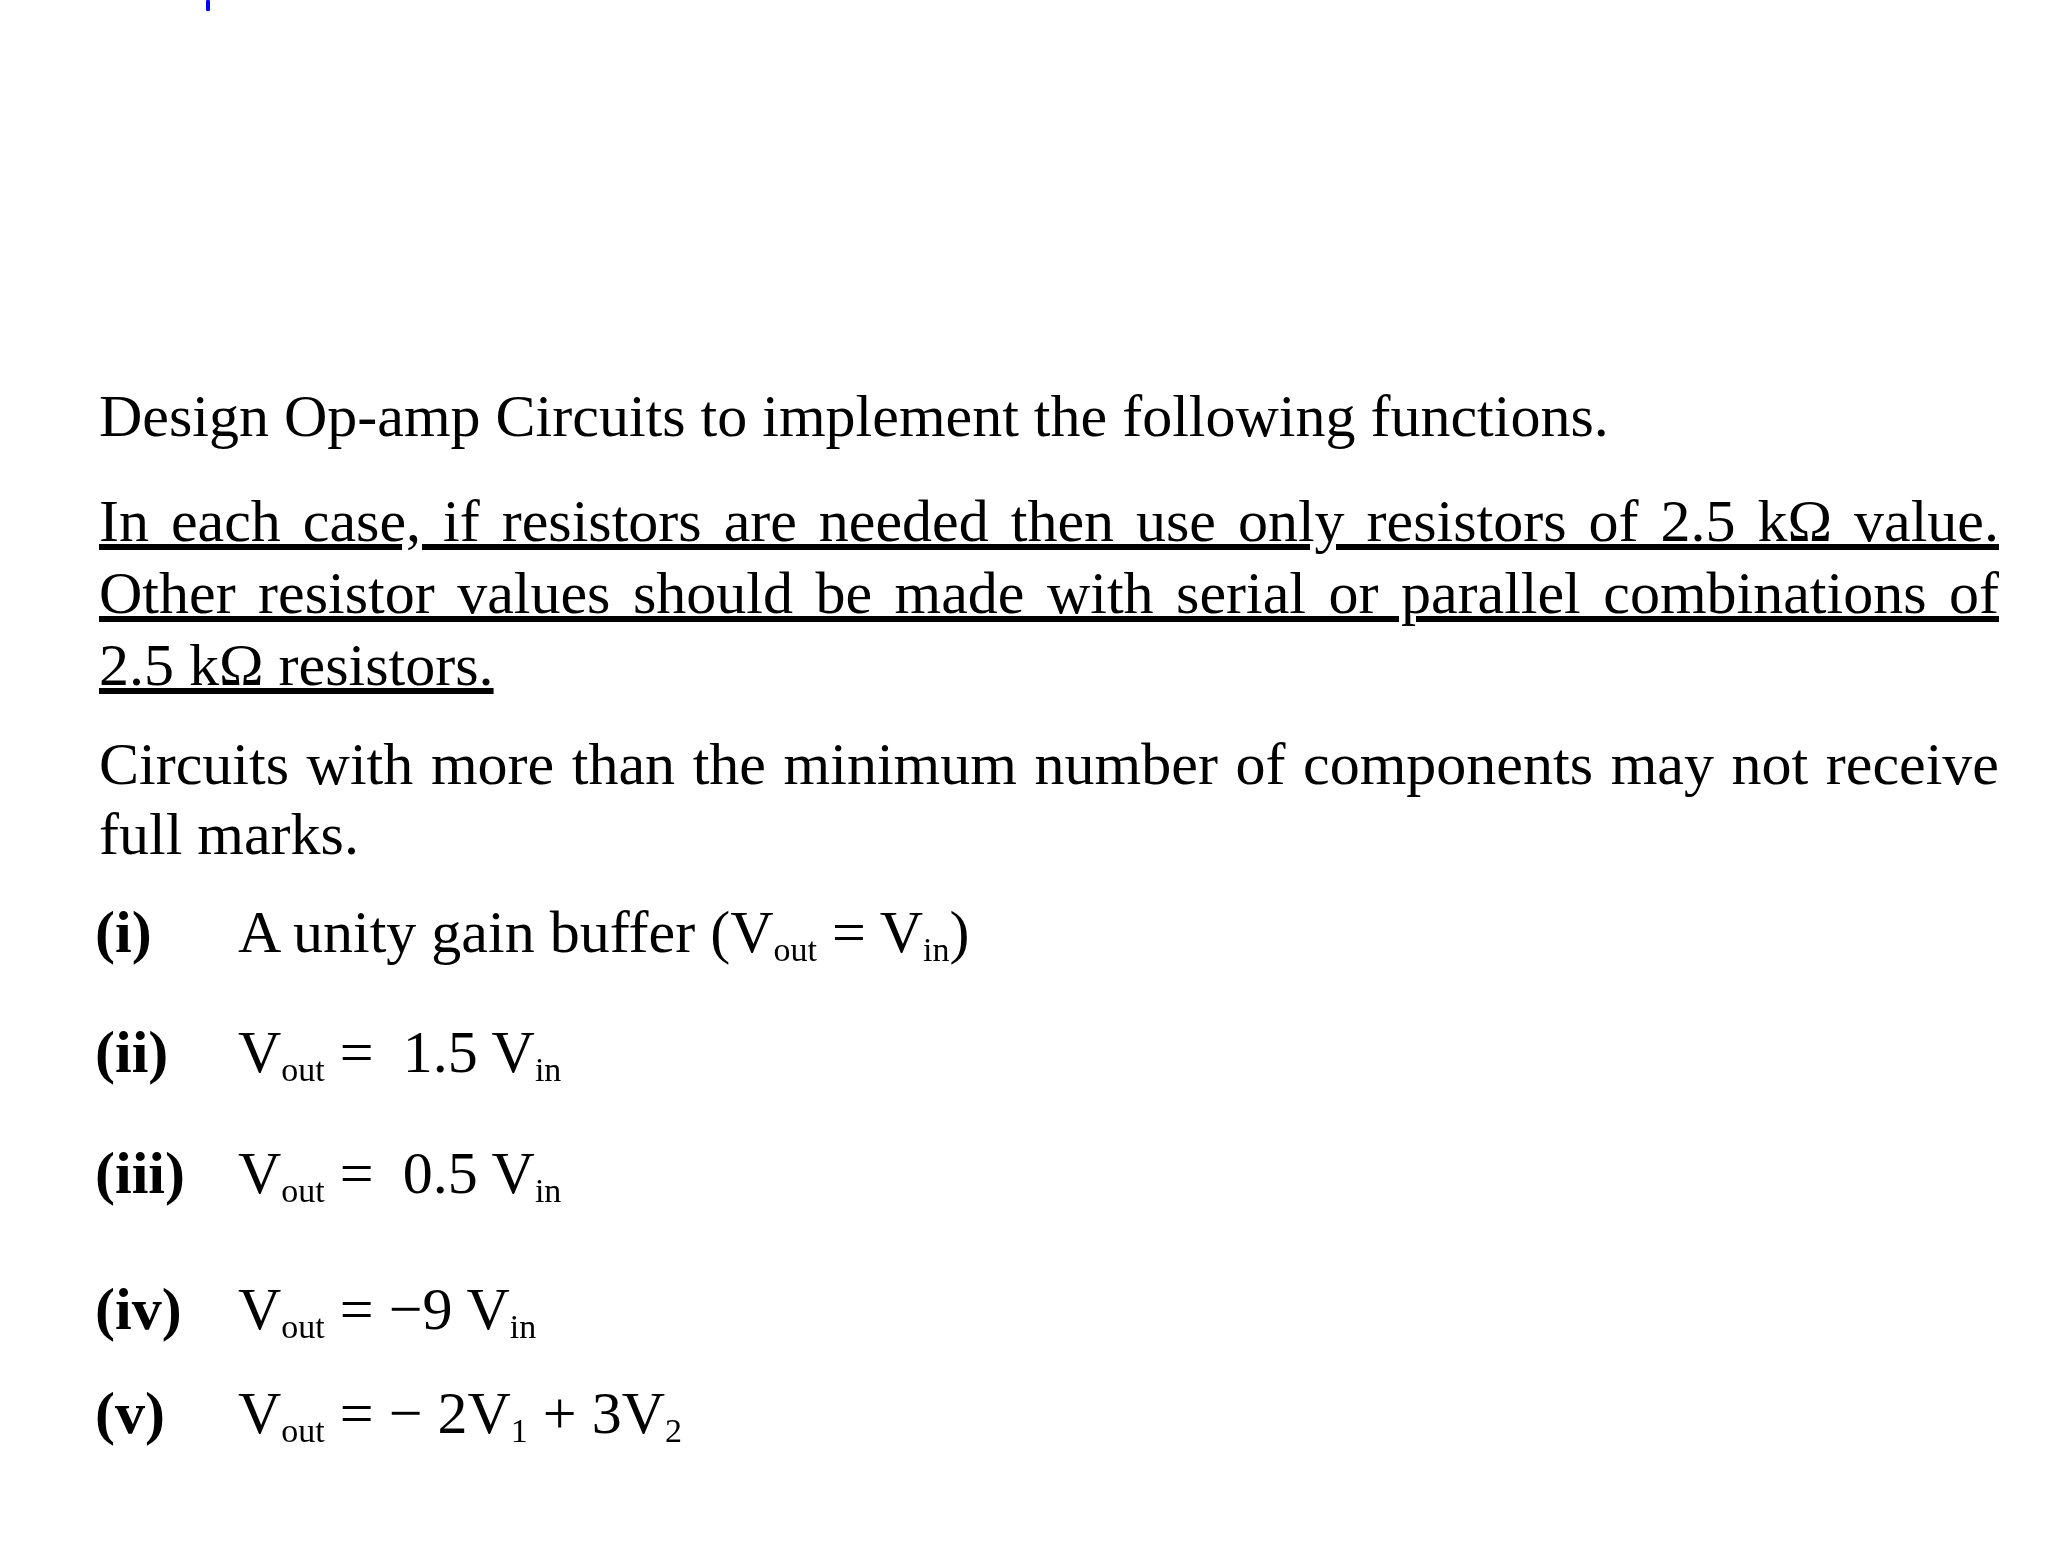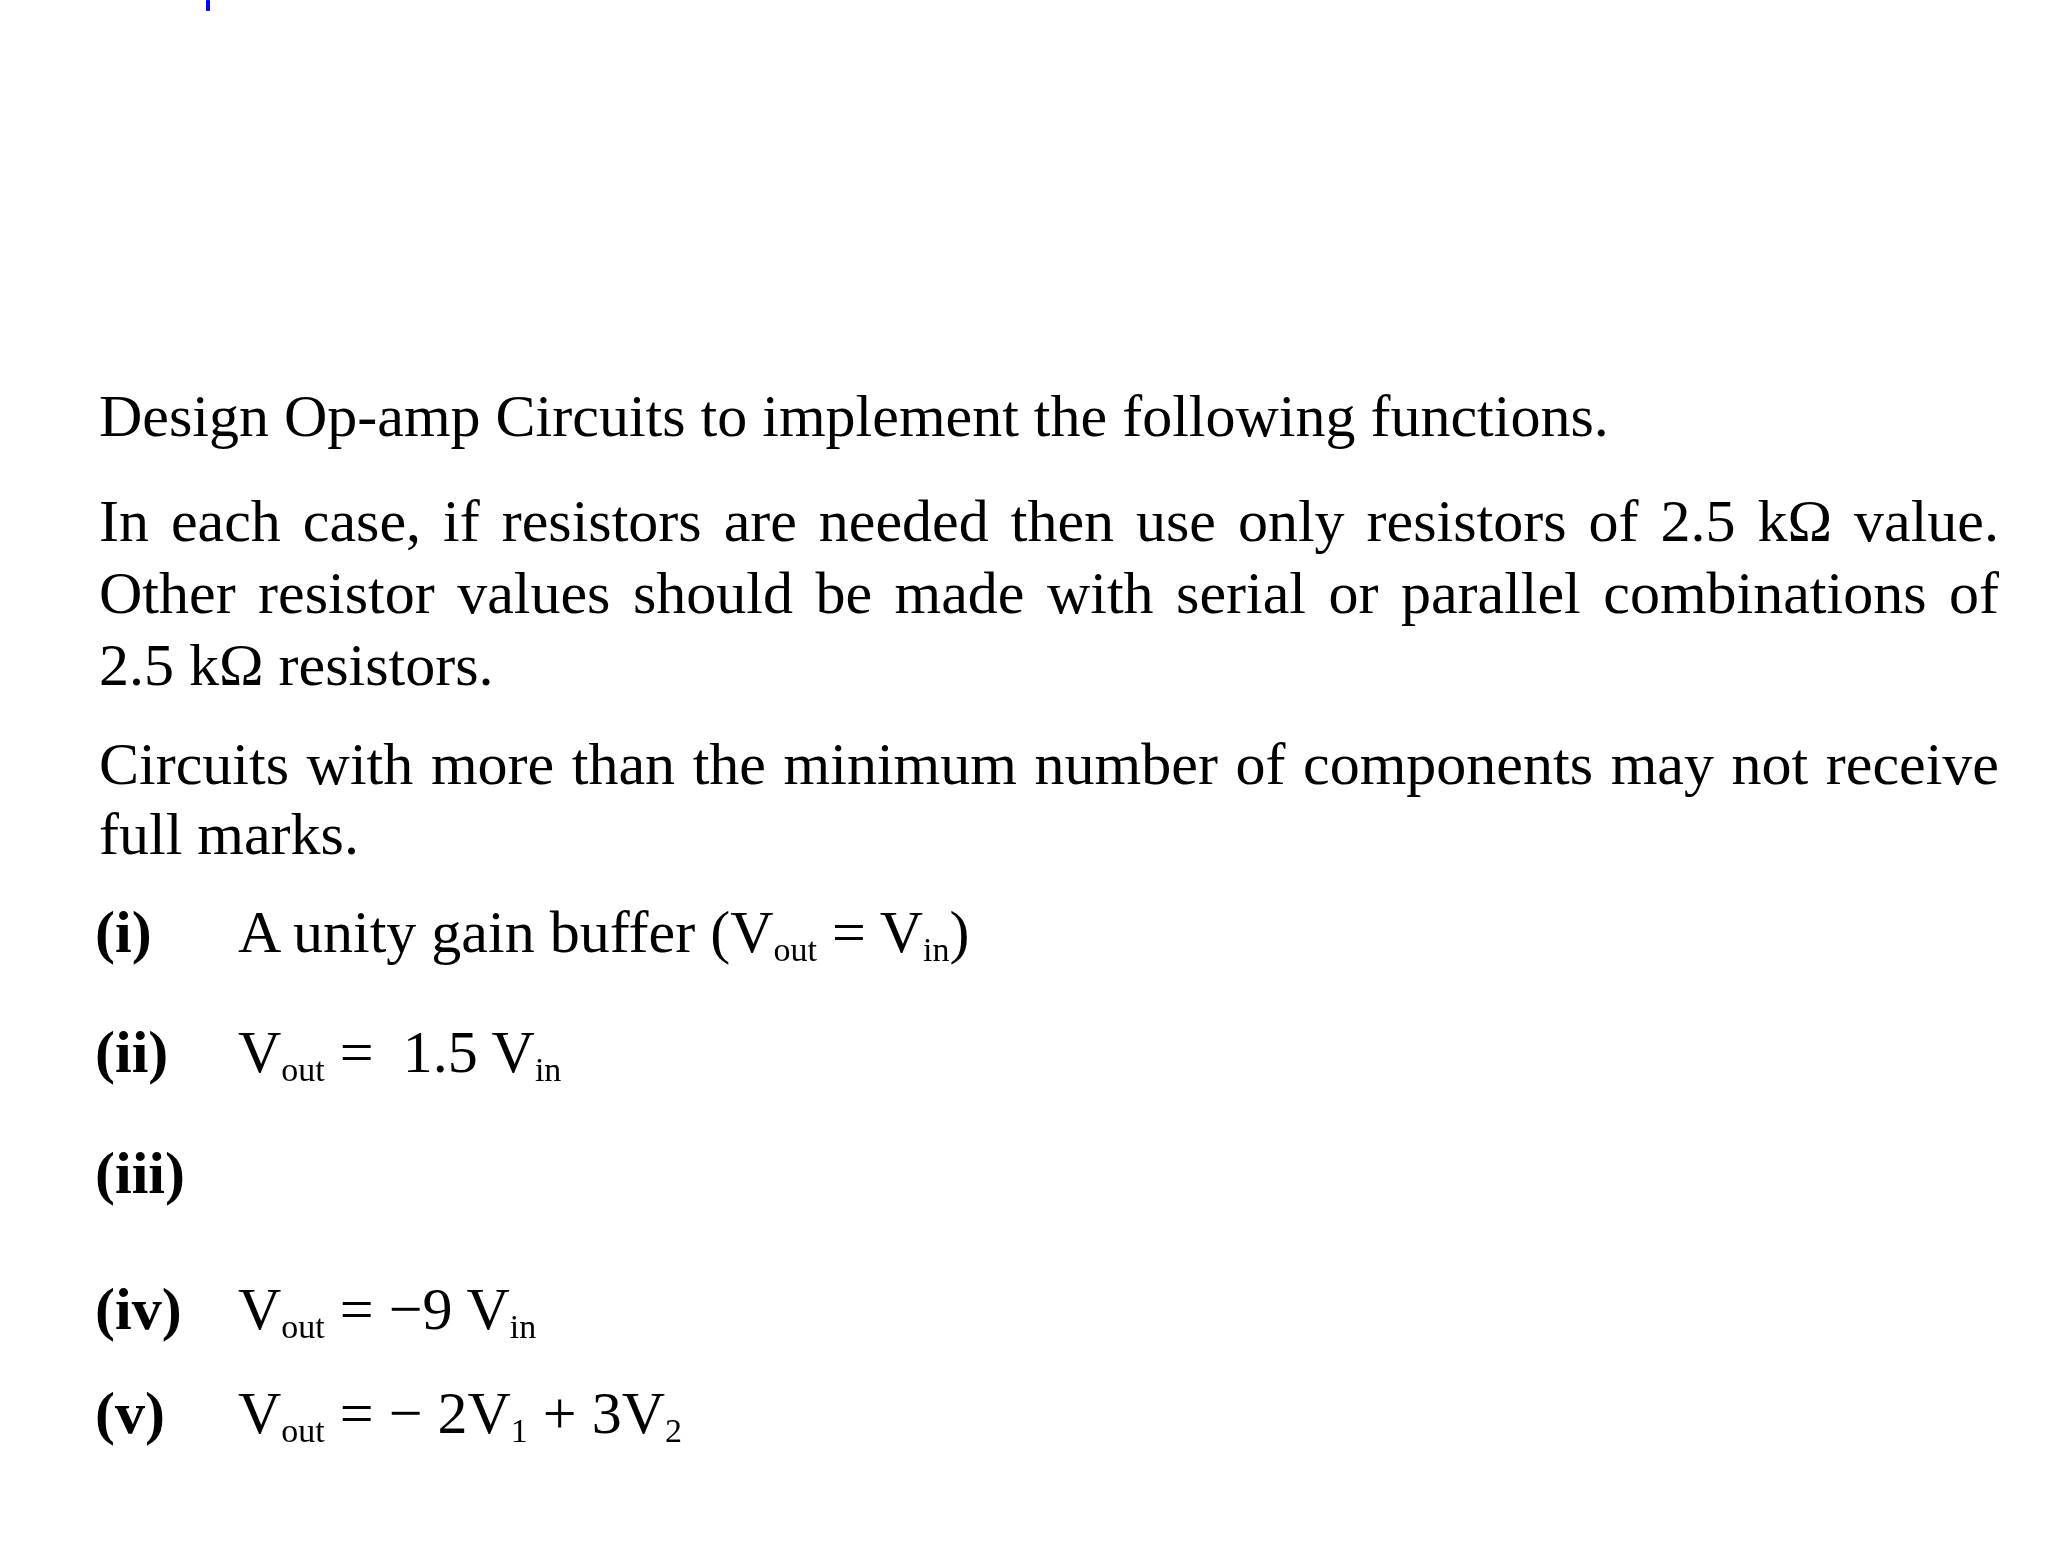--- a/index.html
+++ b/index.html
@@ -33,20 +33,21 @@
       text-align: justify;
     }
     .para.title {
       top: 382px;
       line-height: 60px;
       text-align: left;
     }
     .para.rules {
       top: 481px;
       line-height: 72px;
+      text-decoration: underline;
     }
     .para.note {
       top: 725px;
       line-height: 70px;
     }
     .item {
       position: absolute;
       left: 95px;
       height: 60px;
       width: 1900px;
@@ -94,20 +95,21 @@
   <span class="content"><span>A unity gain buffer (V</span><span class="sub">out</span><span> = V</span><span class="sub">in</span><span>)</span></span>
 </div>
 
 <div class="item item-2">
   <span class="label">(ii)</span>
   <span class="content"><span>V</span><span class="sub">out</span><span style="white-space:pre"> = </span><span class="gap"></span><span>1.5 V</span><span class="sub">in</span></span>
 </div>
 
 <div class="item item-3">
   <span class="label">(iii)</span>
+  <span class="content"><span>V</span><span class="sub">out</span><span style="white-space:pre"> = </span><span class="gap"></span><span>0.5 V</span><span class="sub">in</span></span>
 </div>
 
 <div class="item item-4">
   <span class="label">(iv)</span>
   <span class="content"><span>V</span><span class="sub">out</span><span style="white-space:pre"> = </span><span>−9 V</span><span class="sub">in</span></span>
 </div>
 
 <div class="item item-5">
   <span class="label">(v)</span>
   <span class="content"><span>V</span><span class="sub">out</span><span style="white-space:pre"> = − </span><span>2V</span><span class="sub">1</span><span style="white-space:pre"> + </span><span>3V</span><span class="sub">2</span></span>

